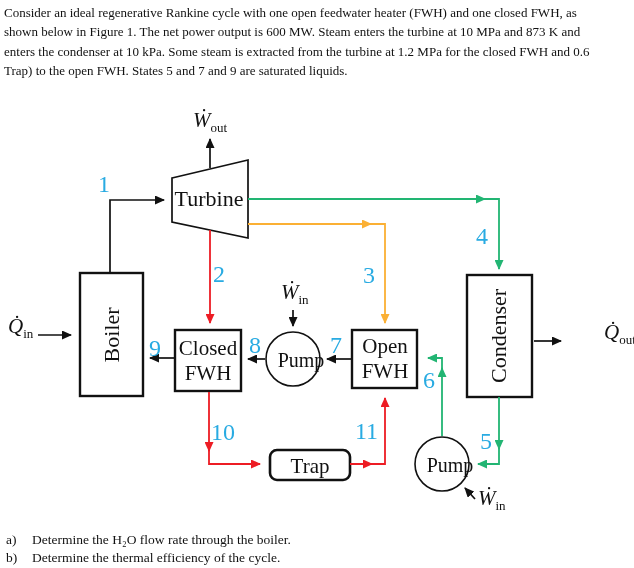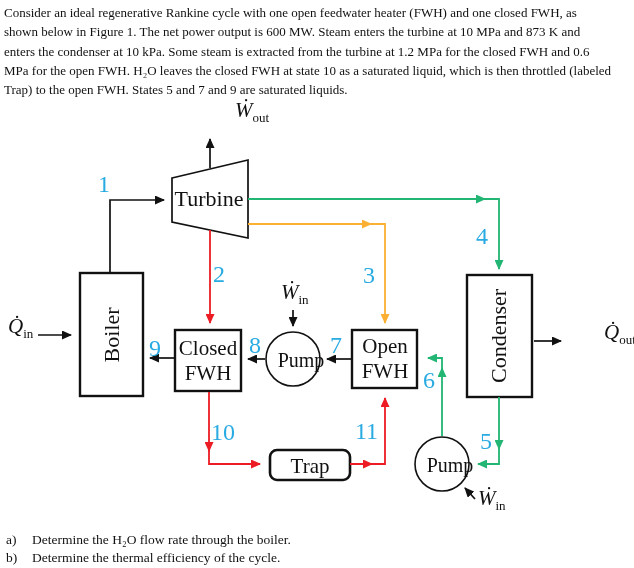--- a/index.html
+++ b/index.html
@@ -41,21 +41,20 @@
 </style>
 </head>
 <body>
 
 <div class="page">
 
   <div class="para">
     <div class="pline">Consider an ideal regenerative Rankine cycle with one open feedwater heater (FWH) and one closed FWH, as</div>
     <div class="pline">shown below in Figure 1. The net power output is 600 MW. Steam enters the turbine at 10 MPa and 873 K and</div>
     <div class="pline">enters the condenser at 10 kPa. Some steam is extracted from the turbine at 1.2 MPa for the closed FWH and 0.6</div>
-    <div class="pline">MPa for the open FWH. H₂O leaves the closed FWH at state 10 as a saturated liquid, which is then throttled (labeled</div>
     <div class="pline">Trap) to the open FWH. States 5 and 7 and 9 are saturated liquids.</div>
   </div>
 
   <svg class="diagram" width="634" height="568" viewBox="0 0 634 568">
     <defs>
       <marker id="ak" viewBox="0 0 10 9" refX="9" refY="4.5" markerWidth="10" markerHeight="9" orient="auto" markerUnits="userSpaceOnUse">
         <path d="M0,0 L10,4.5 L0,9 Z" fill="#111111"></path>
       </marker>
       <marker id="ar" viewBox="0 0 10 9" refX="9" refY="4.5" markerWidth="10" markerHeight="9" orient="auto" markerUnits="userSpaceOnUse">
         <path d="M0,0 L10,4.5 L0,9 Z" fill="var(--c-red)"></path>
@@ -116,21 +115,21 @@
     <div>FWH</div>
   </div>
   <div class="fwhbox open-fwh">
     <div>Open</div>
     <div>FWH</div>
   </div>
   <div class="lbl pump-label pump1">Pump</div>
   <div class="lbl pump-label pump2">Pump</div>
   <div class="lbl trap-label">Trap</div>
 
-  <div class="elabel" style="left:193px;top:100px;margin-left:42px;">
+  <div class="elabel" style="left:193px;top:110px;">
     <span class="esym">Ẇ</span><sub>out</sub>
   </div>
   <div class="elabel" style="left:8px;top:316px;">
     <span class="esym">Q̇</span><sub>in</sub>
   </div>
   <div class="elabel" style="left:604px;top:322px;">
     <span class="esym">Q̇</span><sub>out</sub>
   </div>
   <div class="elabel" style="left:281px;top:282px;">
     <span class="esym">Ẇ</span><sub>in</sub>

